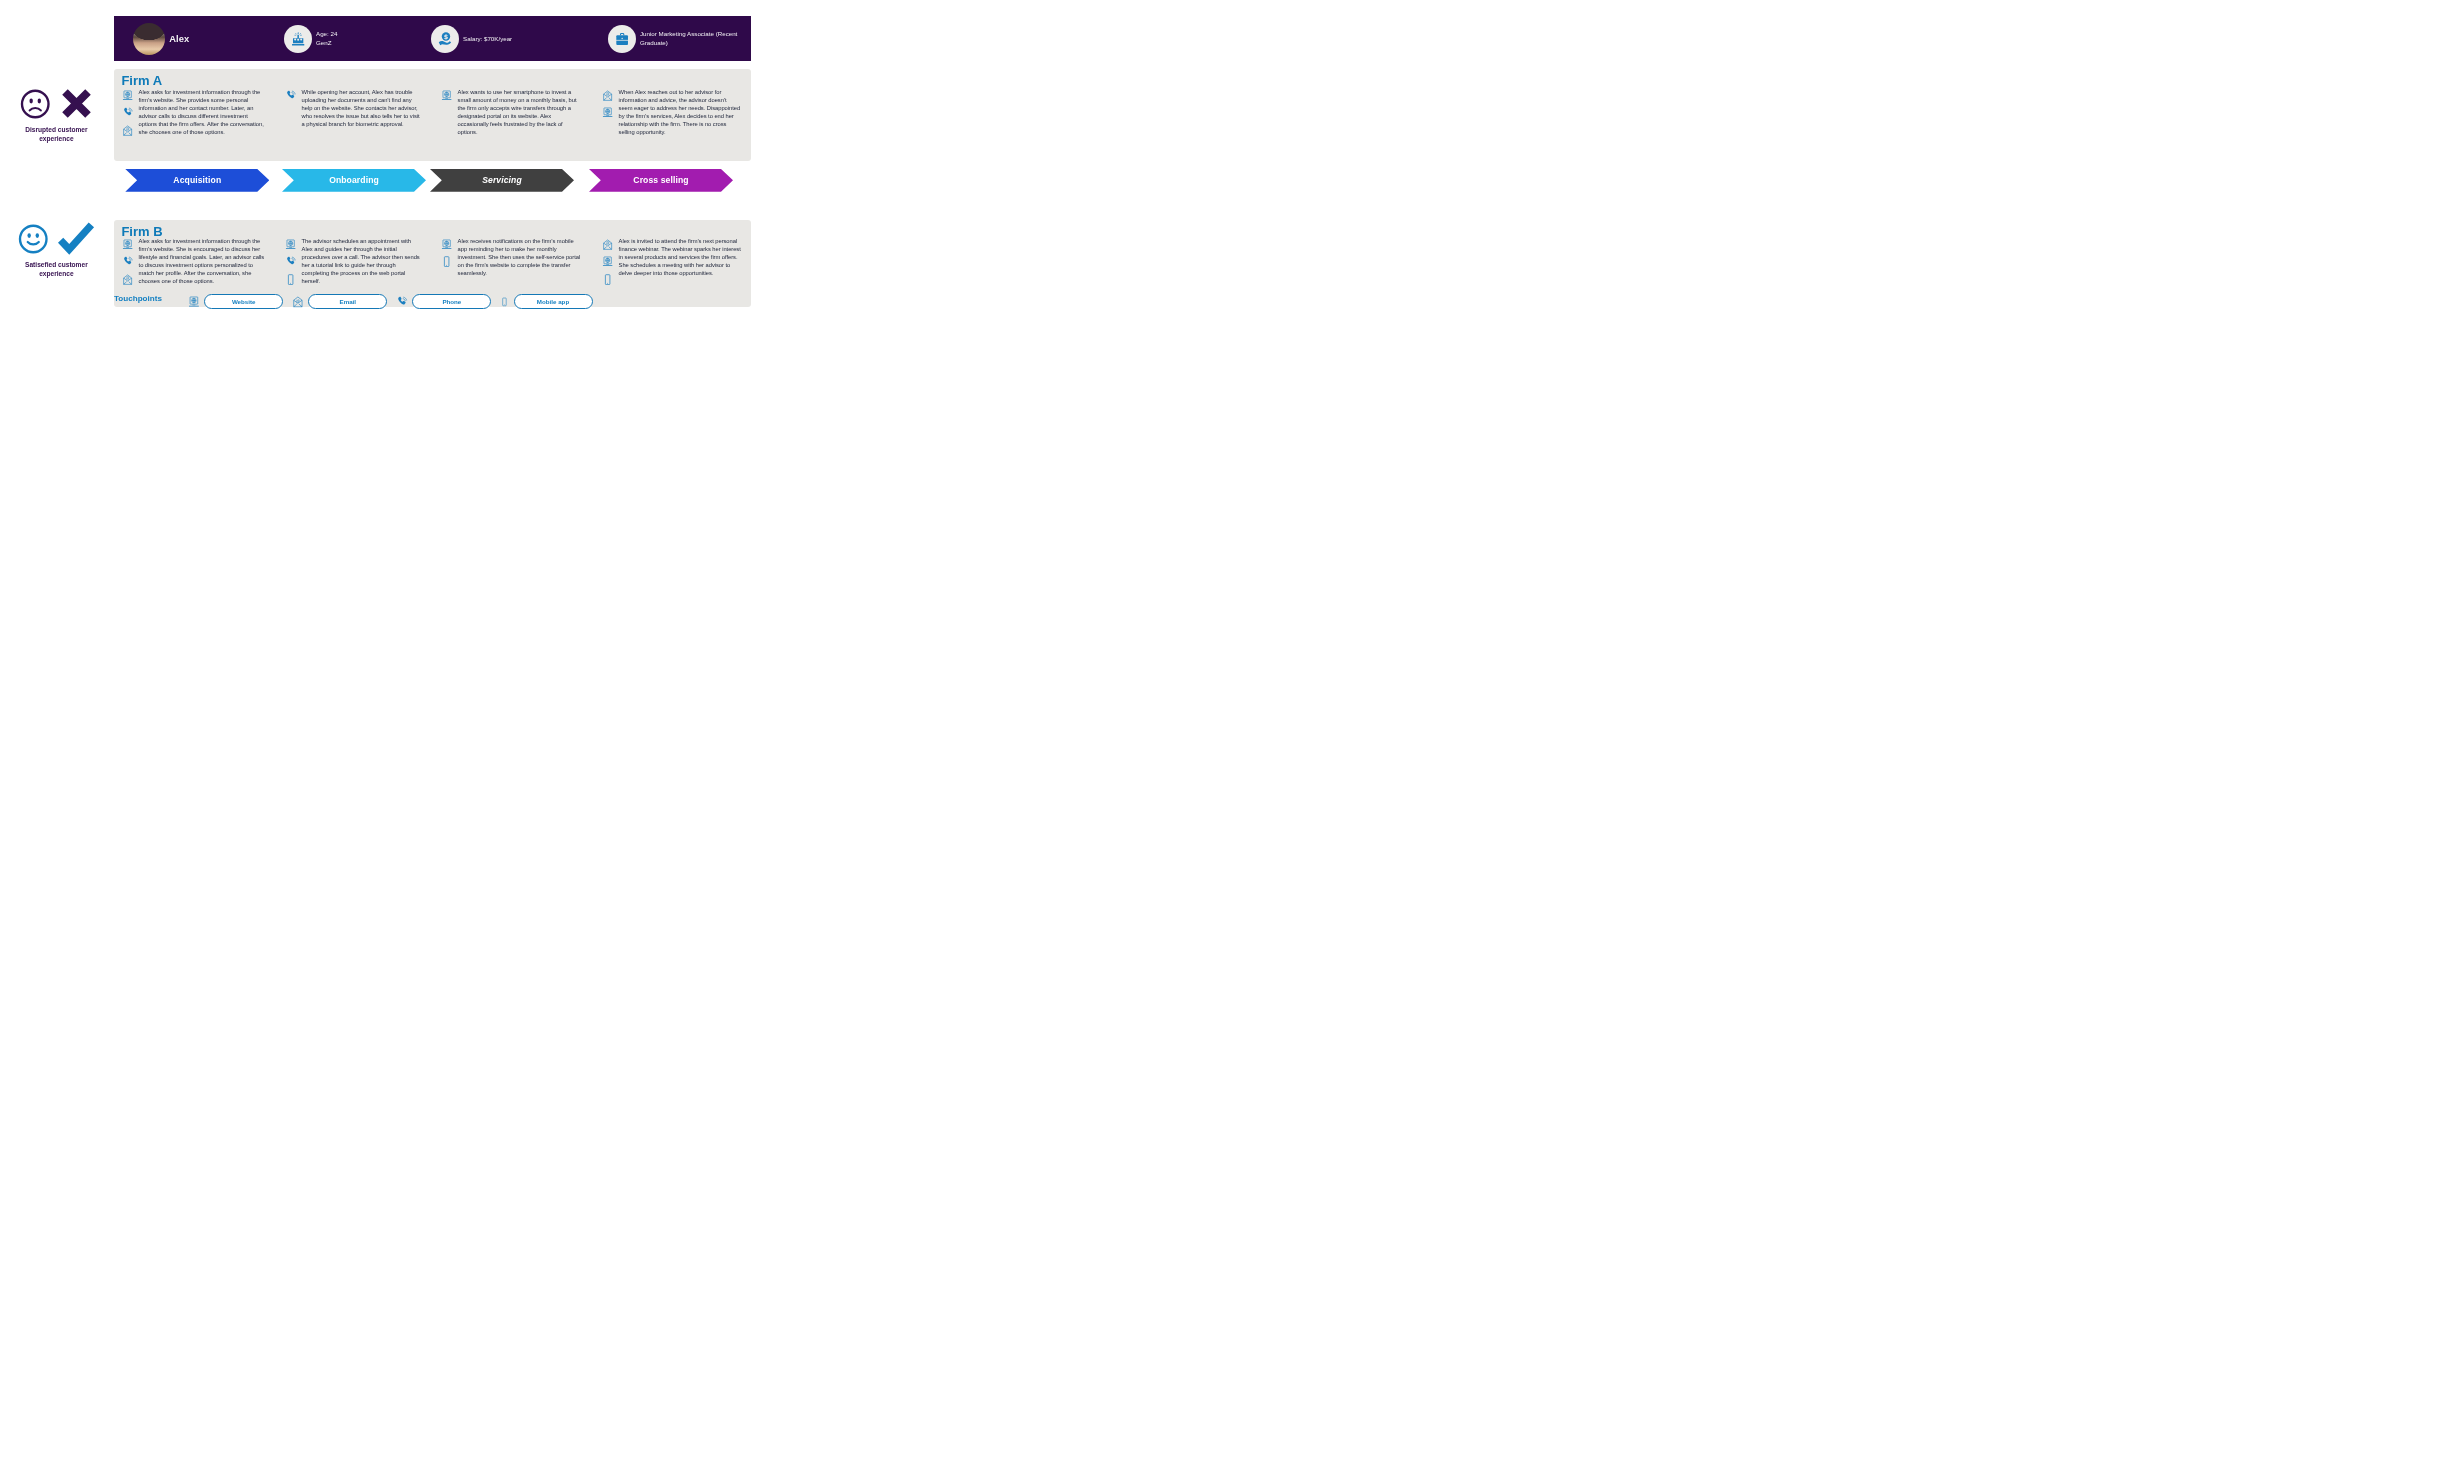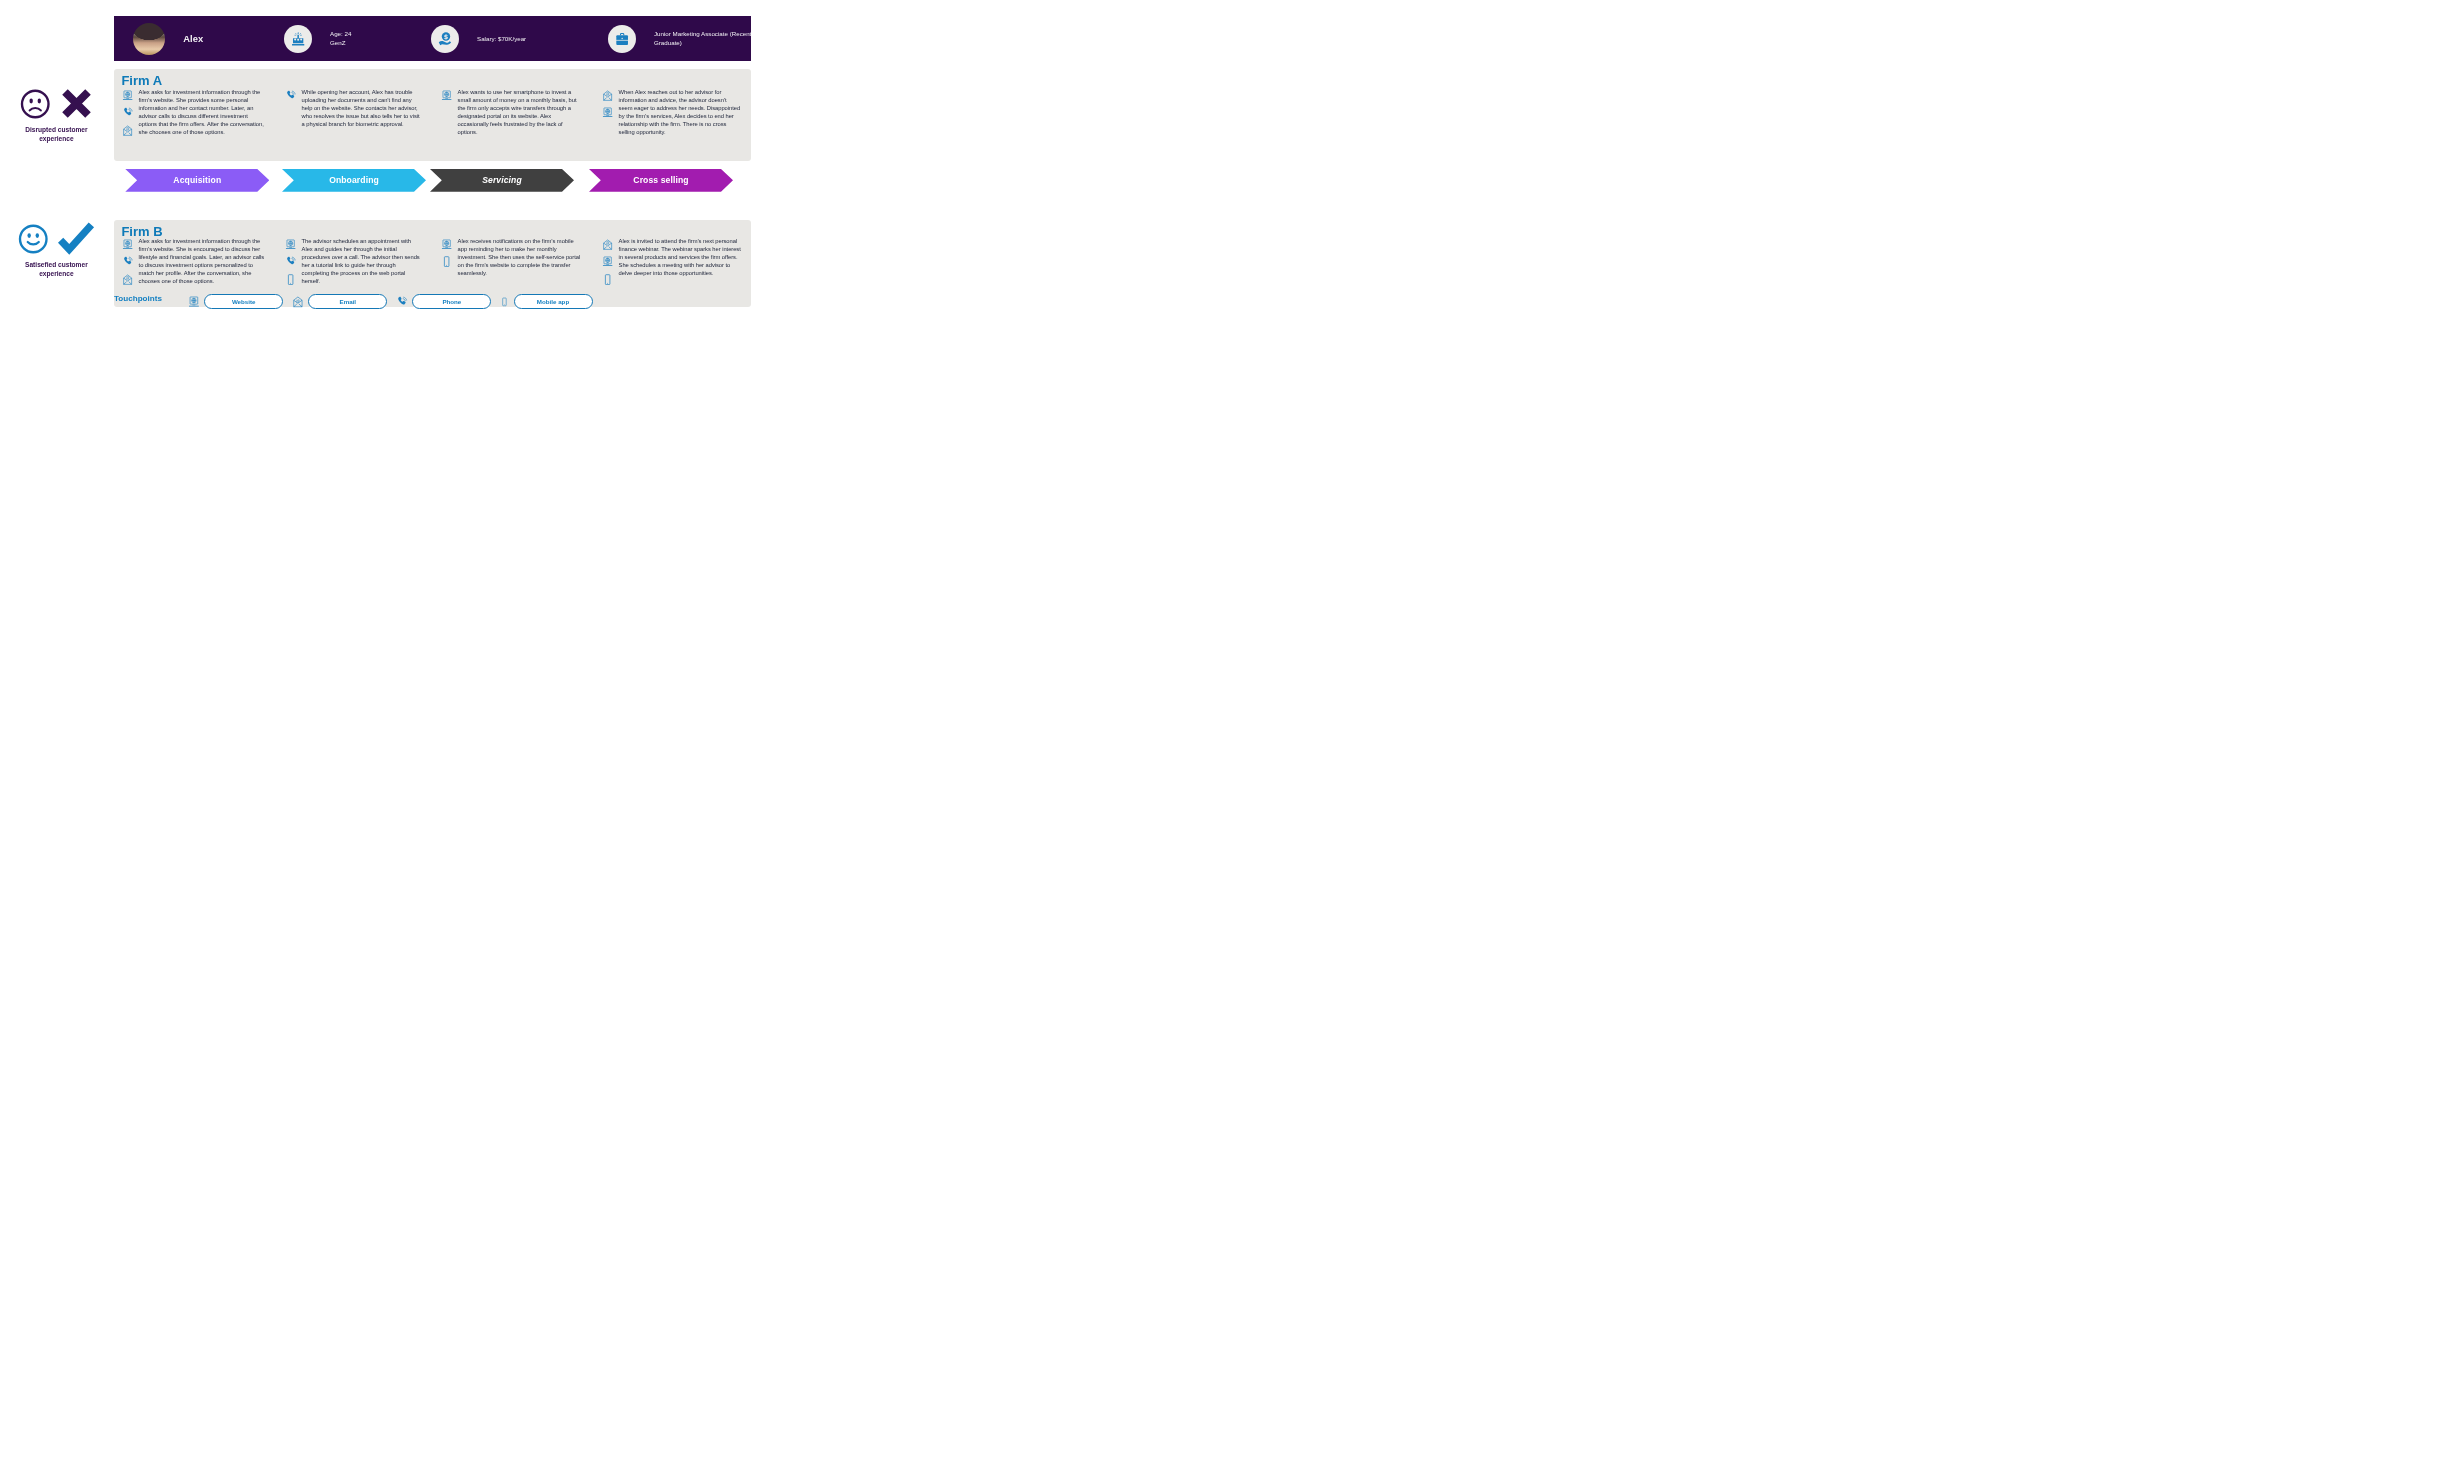--- a/index.html
+++ b/index.html
@@ -1,21 +1,21 @@
 <!DOCTYPE html>
 <html style="font-size:7.9px"><head>
 <meta charset="utf-8">
 <style>
   html,body{margin:0;padding:0;background:#fff;}
   .canvas{position:relative;width:772px;height:334px;background:#fff;
           font-family:"Liberation Sans",sans-serif;overflow:hidden;}
 
   
   .persona{position:absolute;left:114px;top:16.3px;width:637px;height:45px;background:#2F094A;}
-  .pgroup{position:absolute;top:0;height:100%;display:flex;align-items:center;gap:18px;}
+  .pgroup{position:absolute;top:0;height:100%;display:flex;align-items:center;gap:4px;}
   .g1{left:18.7px;} .g2{left:170px;} .g3{left:317px;} .g4{left:494px;}
   .avatar{width:32.5px;height:32.5px;border-radius:50%;flex:0 0 32.5px;
     background:
       radial-gradient(ellipse 50% 32% at 50% 22%, #3a2c30 0 97%, transparent 100%),
       linear-gradient(180deg,#97a0aa 0%,#8d8884 28%,#5c483e 44%,#c9a086 62%,#e8caa9 82%,#b8935f 100%);}
   .pname{color:#f2f1f4;font-size:9.4px;font-weight:bold;letter-spacing:0.1px;}
   .pcircle{width:28px;height:28px;border-radius:50%;background:#ECECEA;flex:0 0 28px;
            display:flex;align-items:center;justify-content:center;color:#1B7FC0;}
   .pcircle svg{width:16.3px;height:16.3px;}
   .pinfo{color:#f2f1f4;font-size:6.2px;line-height:1.38;white-space:pre-line;}
@@ -42,21 +42,21 @@
   .cell.c4{padding-right:9.8px;}
   .icol{display:flex;flex-direction:column;gap:6.4px;flex:0 0 11.3px;padding-top:0.5px;}
   .icol svg{width:11.3px;height:11.3px;color:#1B7FC0;}
   .ctext{font-size:5.8px;line-height:1.38;color:#1D2439;letter-spacing:-0.05px;}
 
   
   .stages{position:absolute;left:114px;top:169px;width:637px;height:22.7px;}
   .arrow{position:absolute;top:0;height:22.7px;width:144px;display:flex;align-items:center;
          justify-content:center;color:#fff;font-size:8.6px;font-weight:bold;letter-spacing:0.1px;
          clip-path:polygon(0 0,132px 0,100% 50%,132px 100%,0 100%,11.8px 50%);}
-  .a1{left:11.3px;background:#8b5cf6;}
+  .a1{left:11.3px;background:#1d4ed8;}
   .a2{left:168px;background:#28B8E8;}
   .a3{left:316px;background:#404040;font-style:italic;}
   .a4{left:475px;background:#a21caf;}
 
   
   .touchpoints{position:absolute;left:114px;top:294px;width:637px;height:18.7px;
                display:flex;align-items:flex-start;}
   .tp-label{font-size:8.1px;font-weight:bold;color:#1580C2;width:74px;flex:0 0 74px;}
   .tp-item{display:flex;align-items:center;margin-right:8.9px;}
   .tp-item svg{width:11.8px;height:11.8px;color:#1B7FC0;margin-right:4.4px;}

